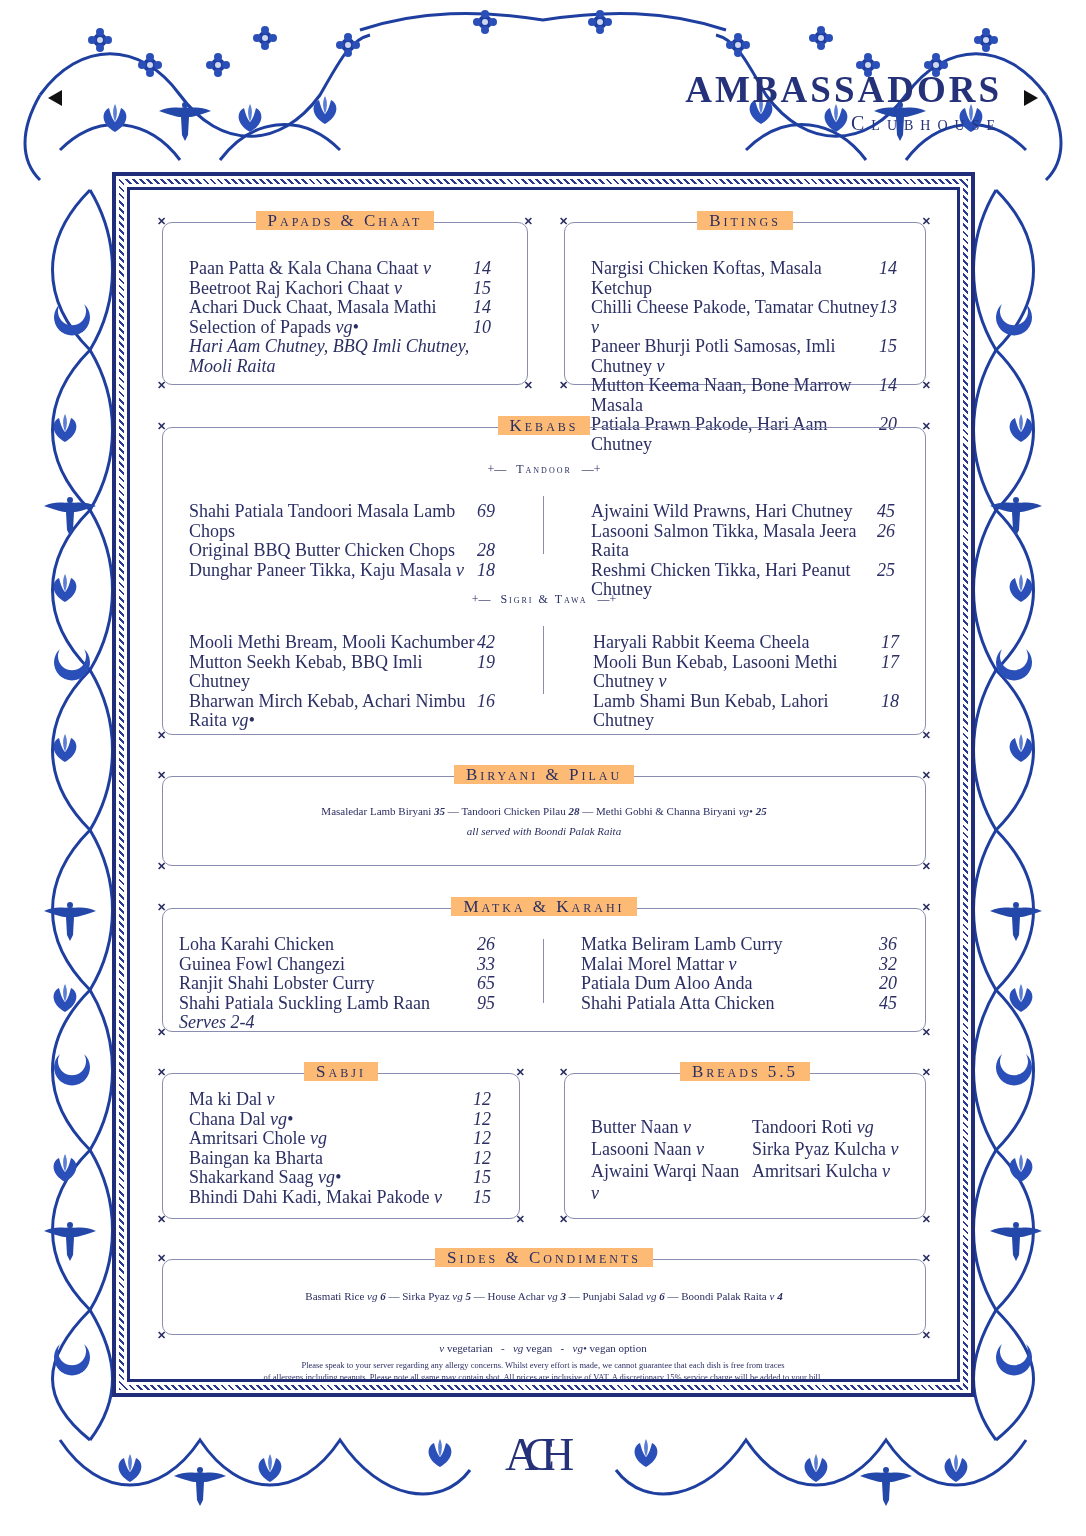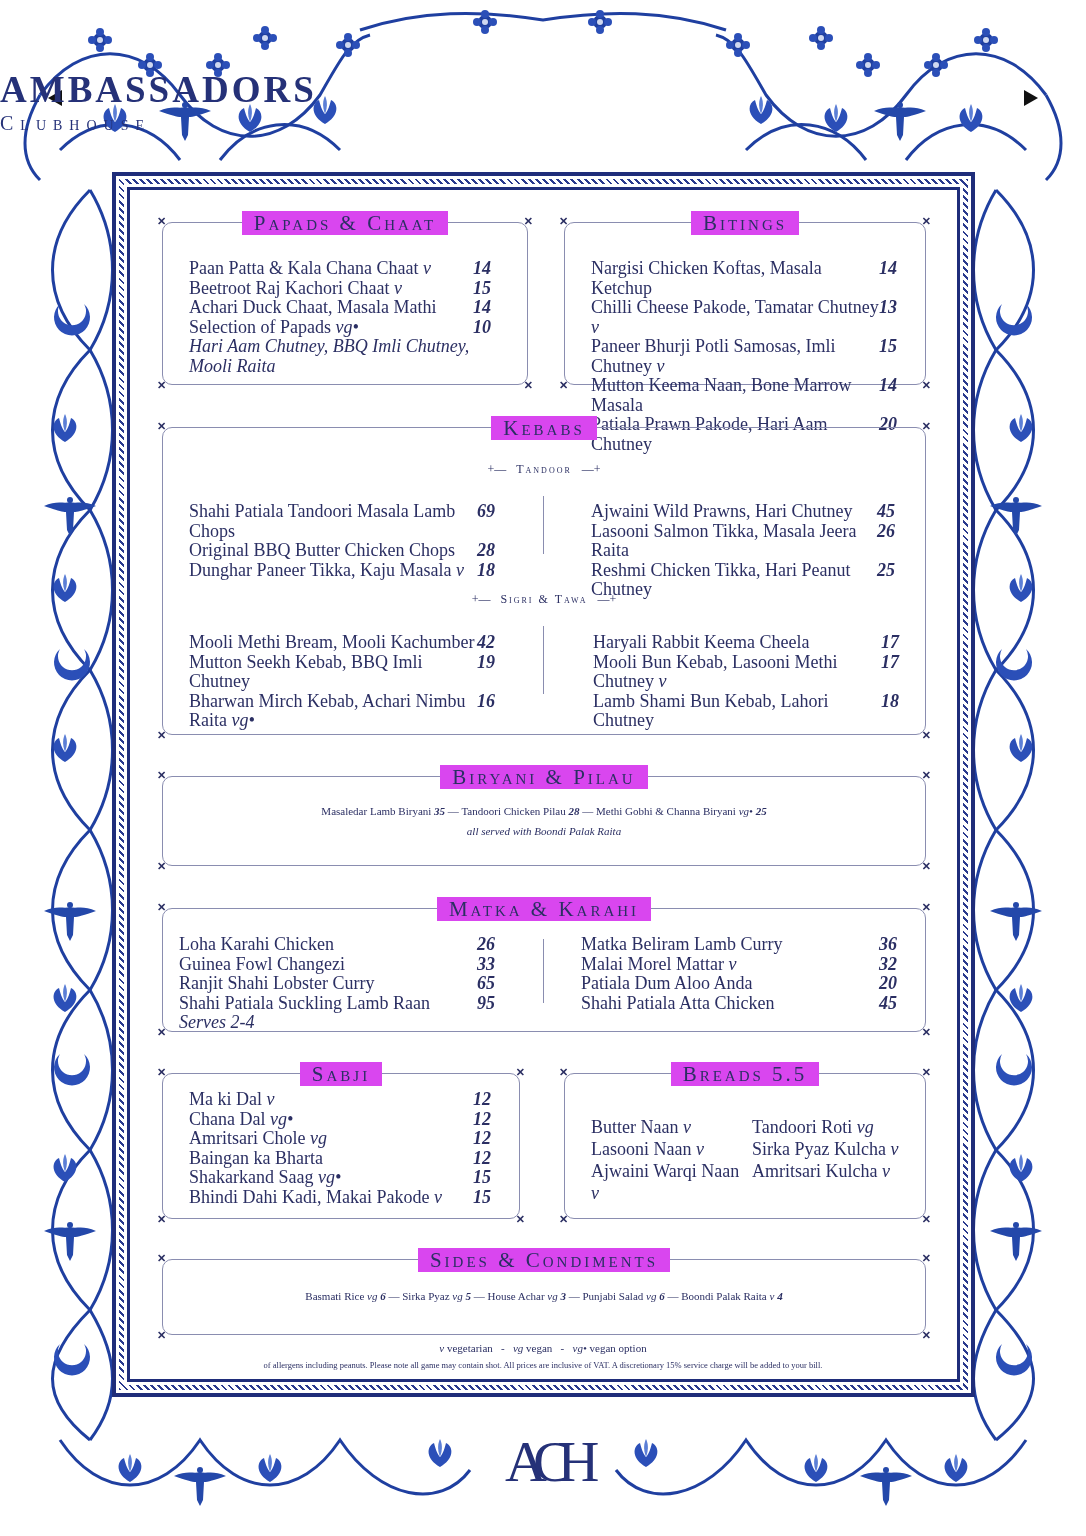--- a/index.html
+++ b/index.html
@@ -10,43 +10,43 @@
   
   .frame{position:absolute;left:112px;top:172px;width:863px;height:1225px;border:4px solid #1f2d7a}
   .frame::before{content:"";position:absolute;inset:3px;border:5px solid transparent;
     background:repeating-linear-gradient(45deg,#2a3a8e 0 2px,#fff 2px 5px) border-box;
     -webkit-mask:linear-gradient(#000 0 0) padding-box exclude,linear-gradient(#000 0 0);
     mask:linear-gradient(#000 0 0) padding-box exclude,linear-gradient(#000 0 0);}
   .frame::after{content:"";position:absolute;inset:11px;border:3px solid #1f2d7a}
   .inner{position:absolute;left:128px;top:188px;width:831px;height:1193px;border:1px solid #1f2d7a}
 
   
-  .title{position:absolute;left:0;width:992px;top:70px;text-align:left}
+  .title{position:absolute;left:10px;width:992px;top:70px;text-align:right}
   .title .t1{font-size:37px;letter-spacing:3px;font-weight:bold;color:#253178;line-height:40px}
   .title .t2{font-size:20px;letter-spacing:7px;color:#253178;line-height:26px;font-variant:small-caps}
 
   
   .box{position:absolute;border:1px solid #8a8db0;border-radius:10px}
   .box .hdr{position:absolute;top:-12px;left:0;right:0;text-align:center}
-  .box .hdr span{background:#d946ef;padding:0 12px;font-size:21px;letter-spacing:3px;font-variant:small-caps;color:#2b2f63}
+  .box .hdr span{background:#fdba74;padding:0 12px;font-size:17px;letter-spacing:3px;font-variant:small-caps;color:#2b2f63}
   .corner{position:absolute;font-size:11px;color:#2b2f63;line-height:11px;font-weight:bold}
   .c-tl{left:-6px;top:-7px}.c-tr{right:-6px;top:-7px}.c-bl{left:-6px;bottom:-7px}.c-br{right:-6px;bottom:-7px}
 
   .items{position:absolute;font-size:18px;line-height:19.5px}
   .row{display:flex;justify-content:space-between}
-  .row .p{font-style:italic;font-weight:bold;text-align:right}
+  .row .p{font-style:italic;font-weight:normal;text-align:right}
   .it{font-style:italic}
   .sub{position:absolute;left:0;right:0;text-align:center;font-size:12px;letter-spacing:2px;font-variant:small-caps}
   .sub .dash{letter-spacing:0}
   .vline{position:absolute;width:1px;background:#8a8db0}
   .center-line{position:absolute;left:0;right:0;text-align:center;font-size:11px}
   .footer{position:absolute;left:0;width:1086px;text-align:center}
   .legend{top:1342px;font-size:11px}
   .notice{top:1359px;font-size:8.5px;line-height:12px}
-  .mono{position:absolute;left:505px;top:1428px;font-size:58px;color:#253178;letter-spacing:-14px}
+  .mono{position:absolute;left:505px;top:1428px;font-size:46px;color:#253178;letter-spacing:-14px}
 </style>
 </head>
 <body>
 
 <svg class="orn" width="1086" height="1536" viewBox="0 0 1086 1536">
   <defs>
     <g id="flower">
       <circle r="7" fill="#1f3fa0"></circle>
         <circle r="3" fill="#cfd8f0"></circle>
       <circle cx="-8" r="4" fill="#2b4fb8"></circle>
@@ -399,15 +399,16 @@
 </div>
 
 <div class="footer legend">
   <i>v</i> <span>vegetarian</span>
   &nbsp;&nbsp;<span>-</span>&nbsp;&nbsp;
   <i>vg</i> <span>vegan</span>
   &nbsp;&nbsp;<span>-</span>&nbsp;&nbsp;
   <i>vg•</i> <span>vegan option</span>
 </div>
 <div class="footer notice">
+  <div>Please speak to your server regarding any allergy concerns. Whilst every effort is made, we cannot guarantee that each dish is free from traces</div>
   <div>of allergens including peanuts. Please note all game may contain shot. All prices are inclusive of VAT. A discretionary 15% service charge will be added to your bill.</div>
 </div>
 <div class="mono">ACH</div>
 
 </body></html>

